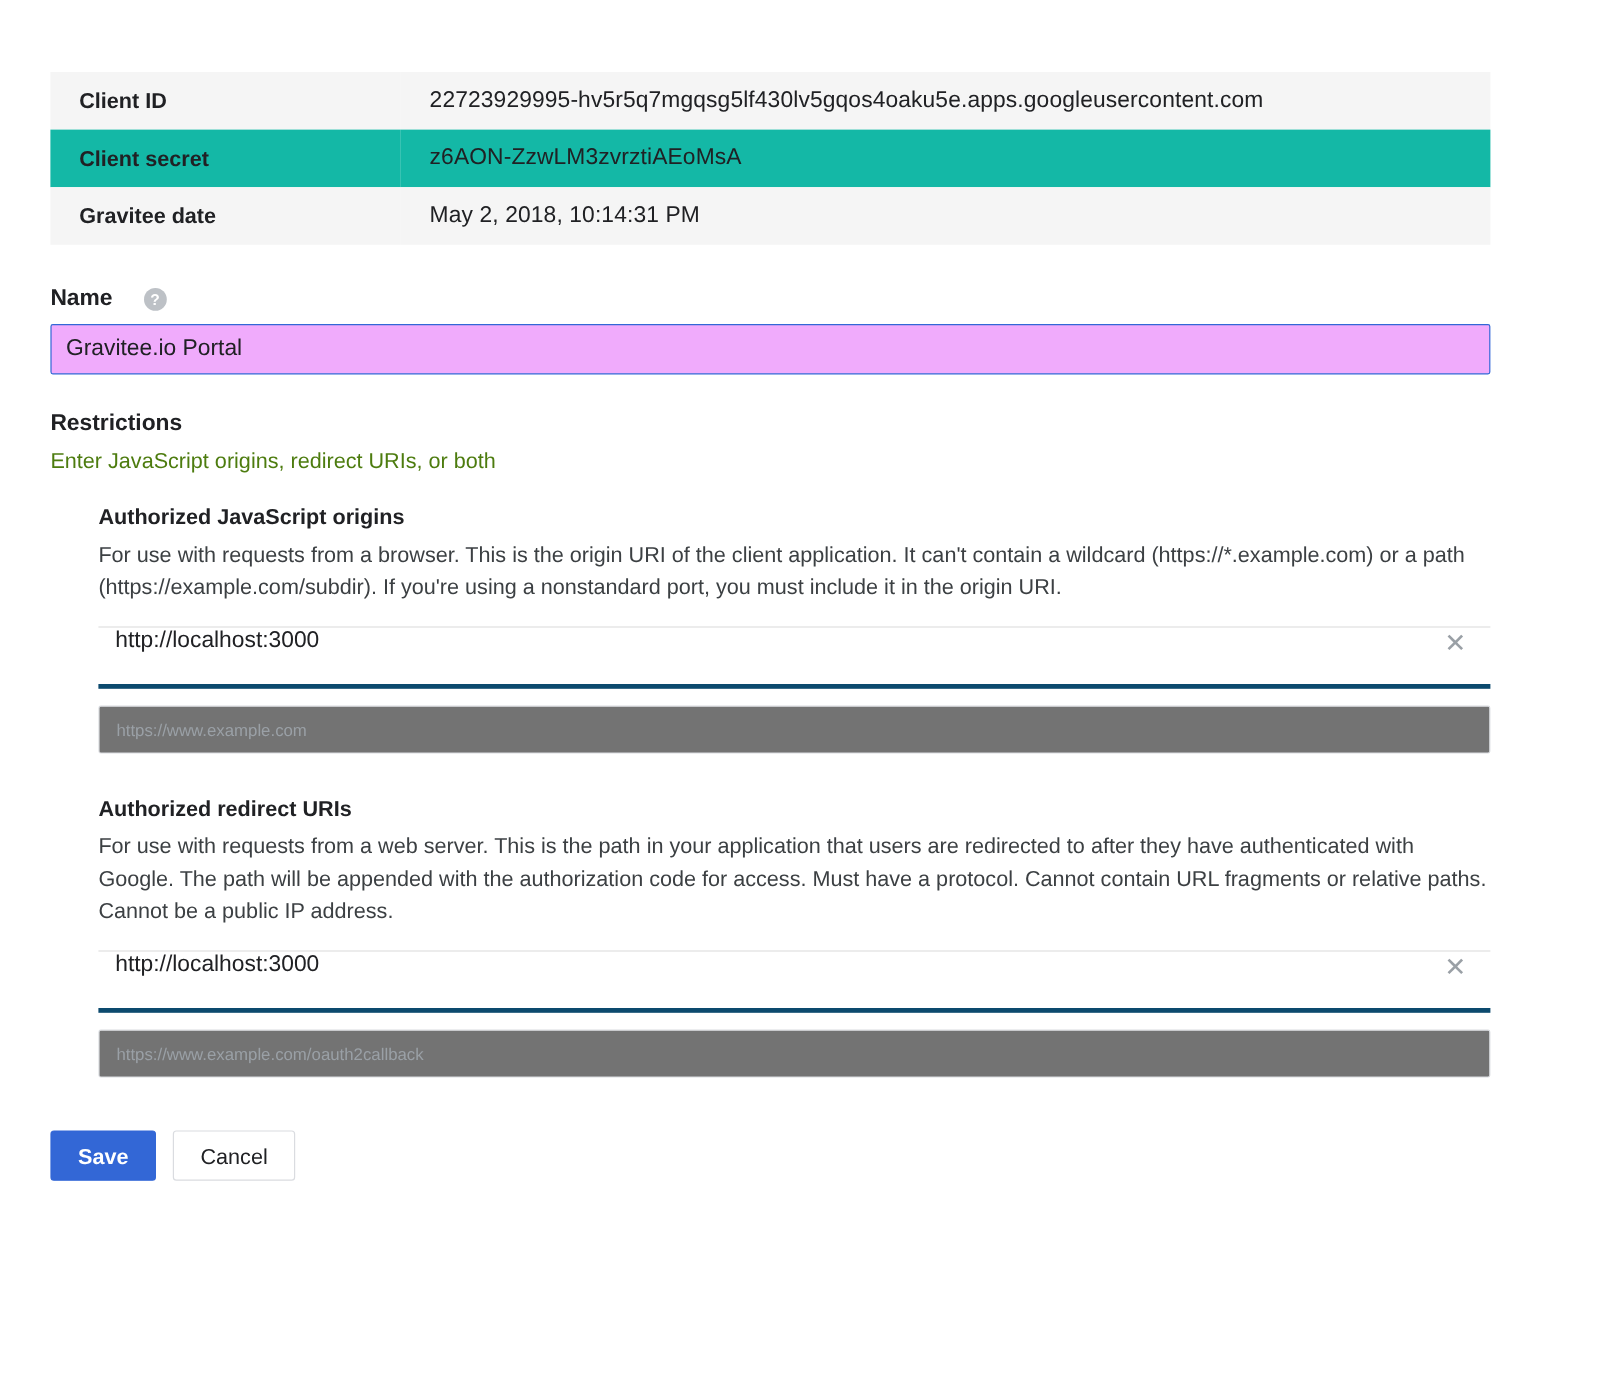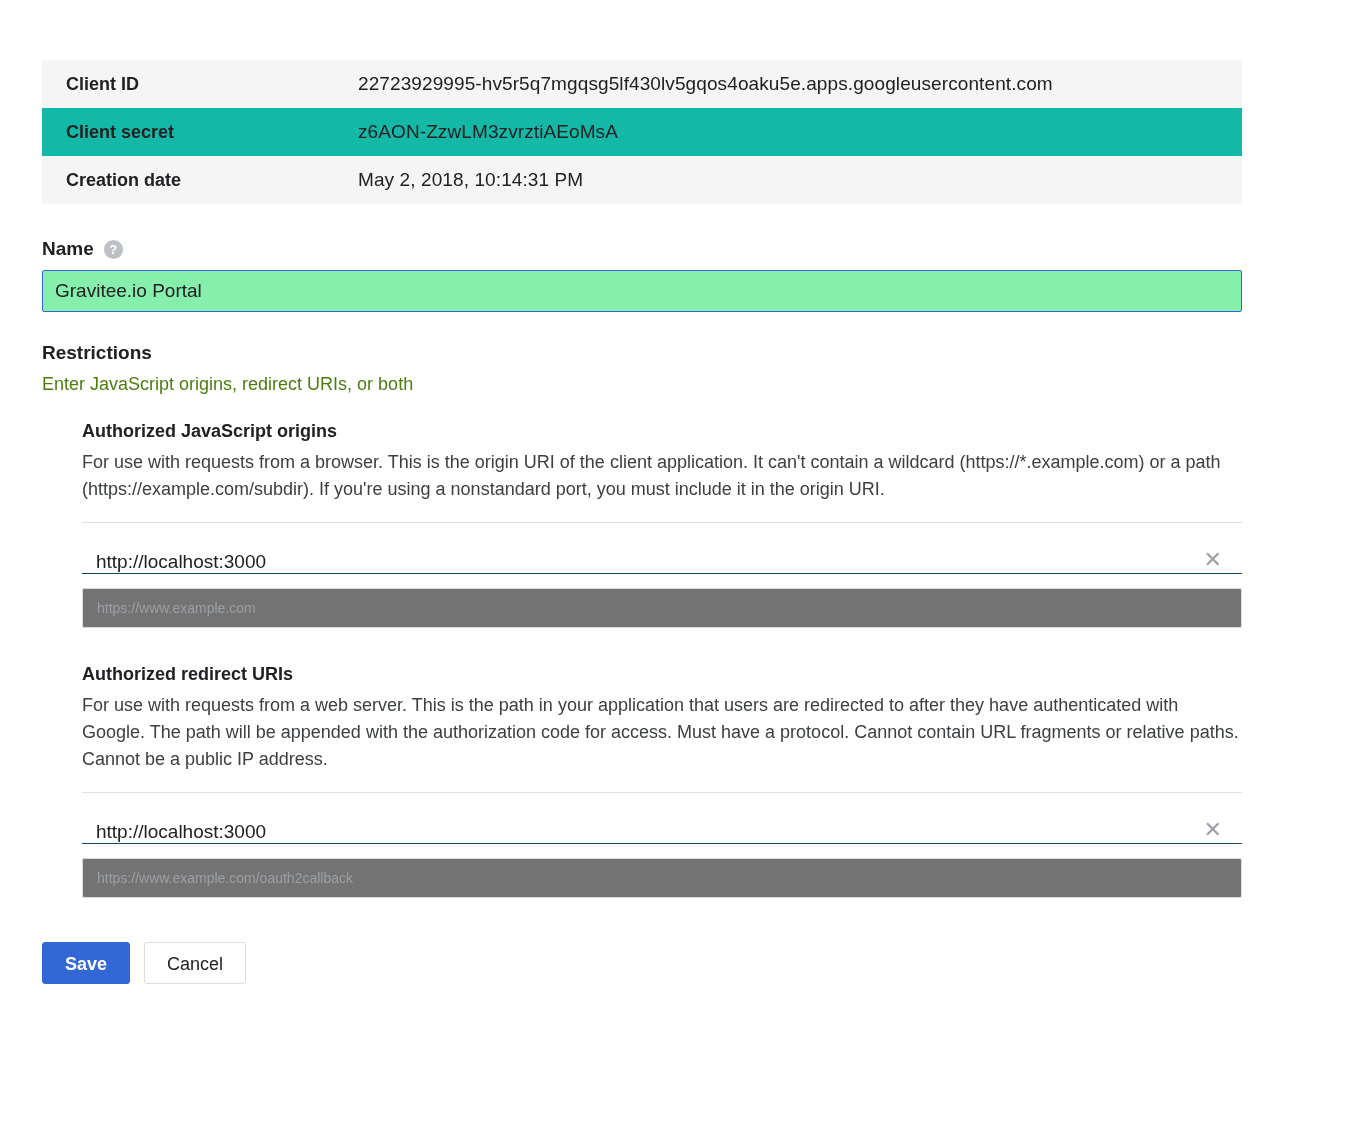--- a/index.html
+++ b/index.html
@@ -50,21 +50,21 @@
   .info-table td.value {
     color: #202124;
     font-size: 19px;
     letter-spacing: 0.1px;
   }
 
   
   .name-row {
     display: flex;
     align-items: center;
-    gap: 10px;
+    gap: 26px;
     margin-bottom: 10px;
   }
   .name-label {
     font-size: 19px;
     font-weight: bold;
     color: #202124;
   }
   .help-icon {
     width: 19px;
     height: 19px;
@@ -83,21 +83,21 @@
     width: 1200px;
     box-sizing: border-box;
     height: 42px;
     padding: 8px 12px;
     font-family: "Liberation Sans", sans-serif;
     font-size: 19px;
     color: #202124;
     border: 1px solid #3367d6;
     border-radius: 2px;
     outline: none;
-    background: #86efac;
+    background: #f0abfc;
     margin-bottom: 30px;
   }
 
   
   .restrictions-title {
     font-size: 19px;
     font-weight: bold;
     color: #202124;
     margin-bottom: 10px;
   }
@@ -119,24 +119,24 @@
   }
   .section-desc {
     font-size: 18px;
     line-height: 1.52;
     color: #3c4043;
     margin-bottom: 18px;
   }
 
   .entry-row {
     display: flex;
-    align-items: flex-end;
+    align-items: flex-start;
     justify-content: space-between;
     border-top: 1px solid #e0e0e0;
-    border-bottom: 1px solid #0c4a6e;
+    border-bottom: 4px solid #0c4a6e;
     height: 52px;
     padding: 0 14px;
     box-sizing: border-box;
   }
   .entry-value {
     font-size: 19px;
     color: #202124;
   }
   .entry-remove {
     font-size: 22px;
@@ -206,21 +206,21 @@
     <tbody>
       <tr>
         <td class="label">Client ID</td>
         <td class="value">22723929995-hv5r5q7mgqsg5lf430lv5gqos4oaku5e.apps.googleusercontent.com</td>
       </tr>
       <tr class="alt">
         <td class="label">Client secret</td>
         <td class="value">z6AON-ZzwLM3zvrztiAEoMsA</td>
       </tr>
       <tr>
-        <td class="label">Creation date</td>
+        <td class="label">Gravitee date</td>
         <td class="value">May 2, 2018, 10:14:31 PM</td>
       </tr>
     </tbody>
   </table>
 
   <div class="name-row">
     <span class="name-label">Name</span>
     <span class="help-icon">?</span>
   </div>
   <input class="name-input" type="text" value="Gravitee.io Portal" style="">

